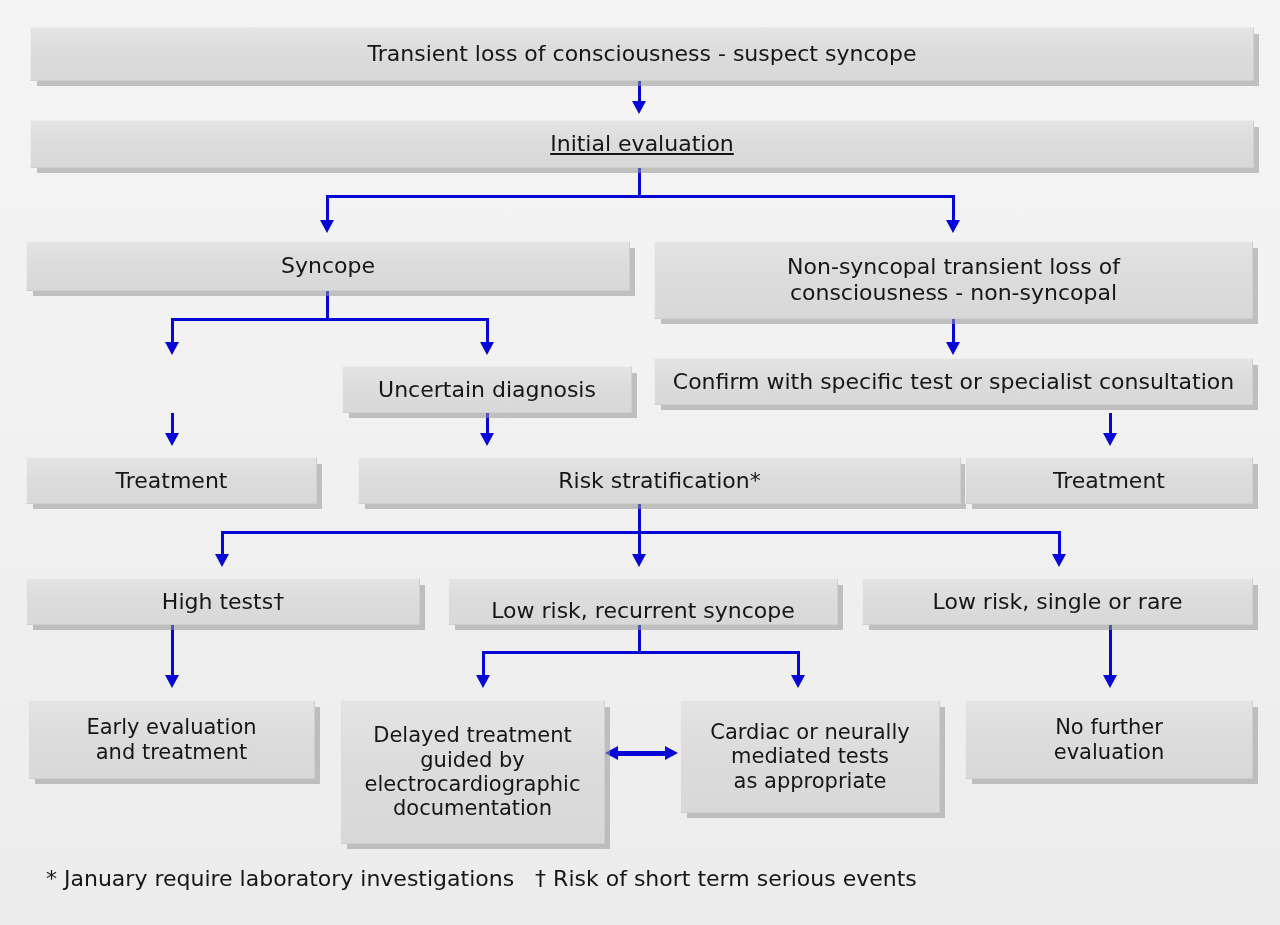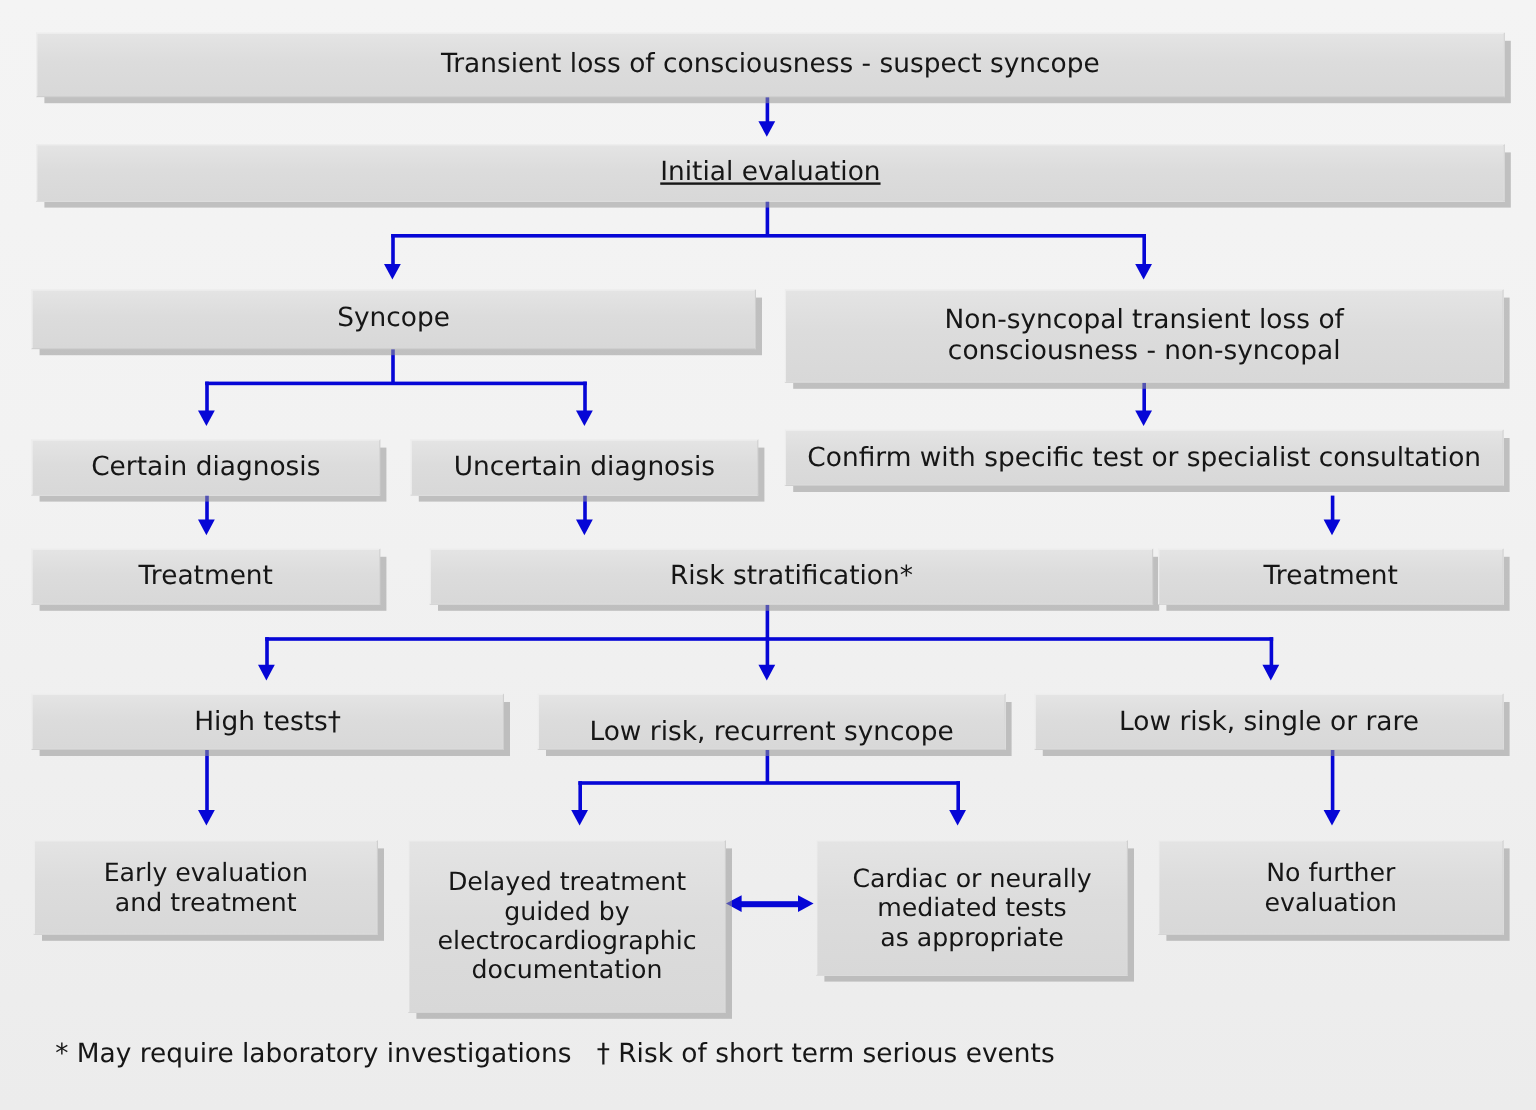--- a/index.html
+++ b/index.html
@@ -121,23 +121,20 @@
   <div class="vline" style="left:326px; top:291px; height:28px;"></div>
   <div class="hline" style="left:171px; top:318px; width:318px;"></div>
   <div class="vline" style="left:171px; top:318px; height:26px;"></div>
   <div class="arrowhead" style="left:165px; top:342px;"></div>
   <div class="vline" style="left:486px; top:318px; height:26px;"></div>
   <div class="arrowhead" style="left:480px; top:342px;"></div>
 
   <div class="vline" style="left:952px; top:319px; height:25px;"></div>
   <div class="arrowhead" style="left:946px; top:342px;"></div>
 
-  <div class="box fs-22" style="left:26px; top:366px; width:291px; height:47px;">
-    <span>Certain diagnosis</span>
-  </div>
 
   <div class="box fs-22" style="left:342px; top:366px; width:290px; height:47px;">
     <span>Uncertain diagnosis</span>
   </div>
 
   <div class="box fs-22" style="left:654px; top:358px; width:599px; height:47px;">
     <span>Confirm with specific test or specialist consultation</span>
   </div>
 
   <div class="vline" style="left:171px; top:413px; height:22px;"></div>
@@ -215,15 +212,15 @@
 
   <div class="box fs-21" style="left:965px; top:700px; width:288px; height:79px;">
     <span>No further
 evaluation</span>
   </div>
 
   <div class="hline" style="left:617px; top:751px; width:49px; height:5px;"></div>
   <div class="arrowhead-left" style="left:605px; top:746px;"></div>
   <div class="arrowhead-right" style="left:665px; top:746px;"></div>
 
-  <div id="footnote">* May require laboratory investigations   † Risk of short term serious events</div>
+  <div id="footnote">* January require laboratory investigations   † Risk of short term serious events</div>
 
 </div>
 
 </body></html>

